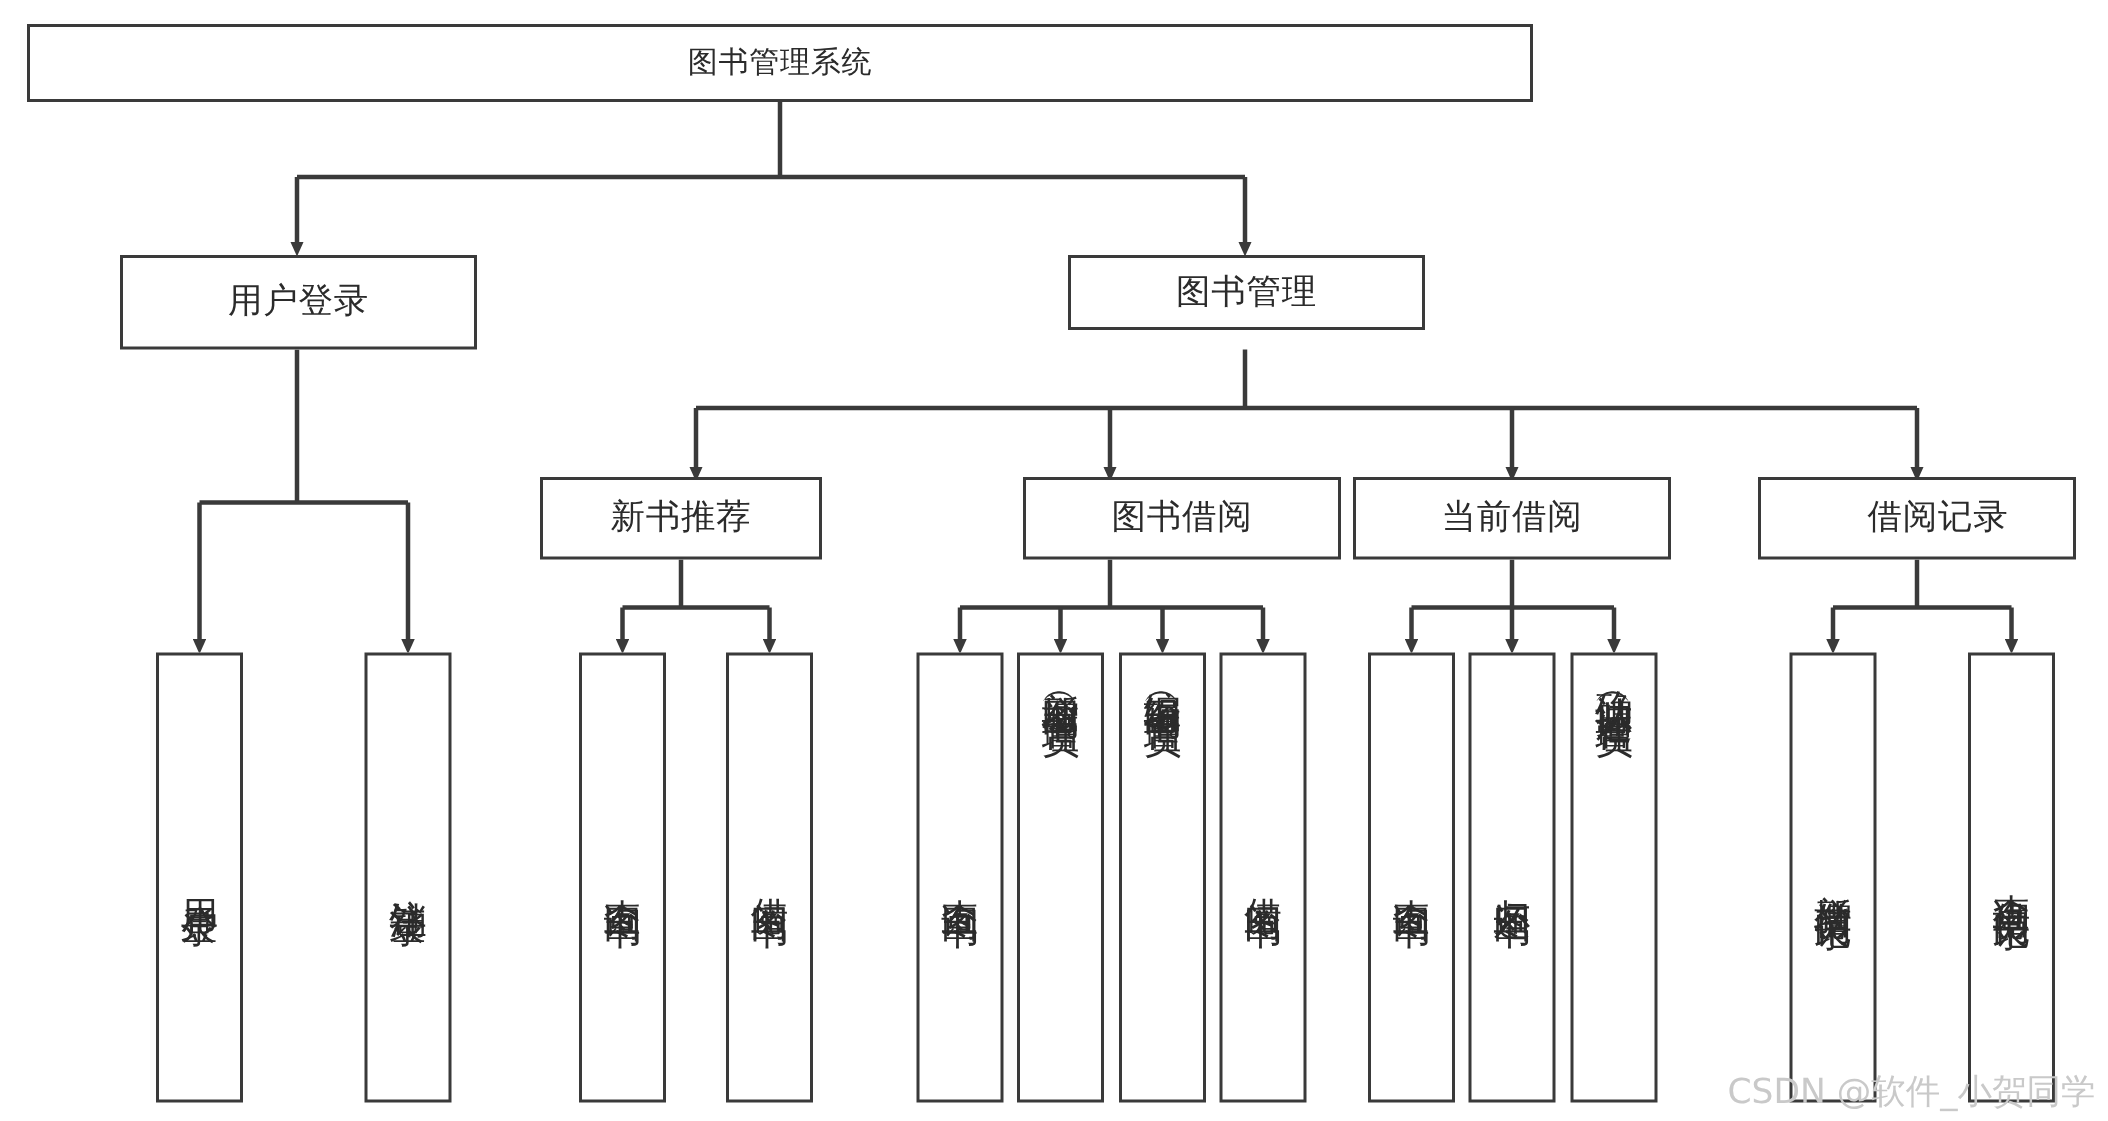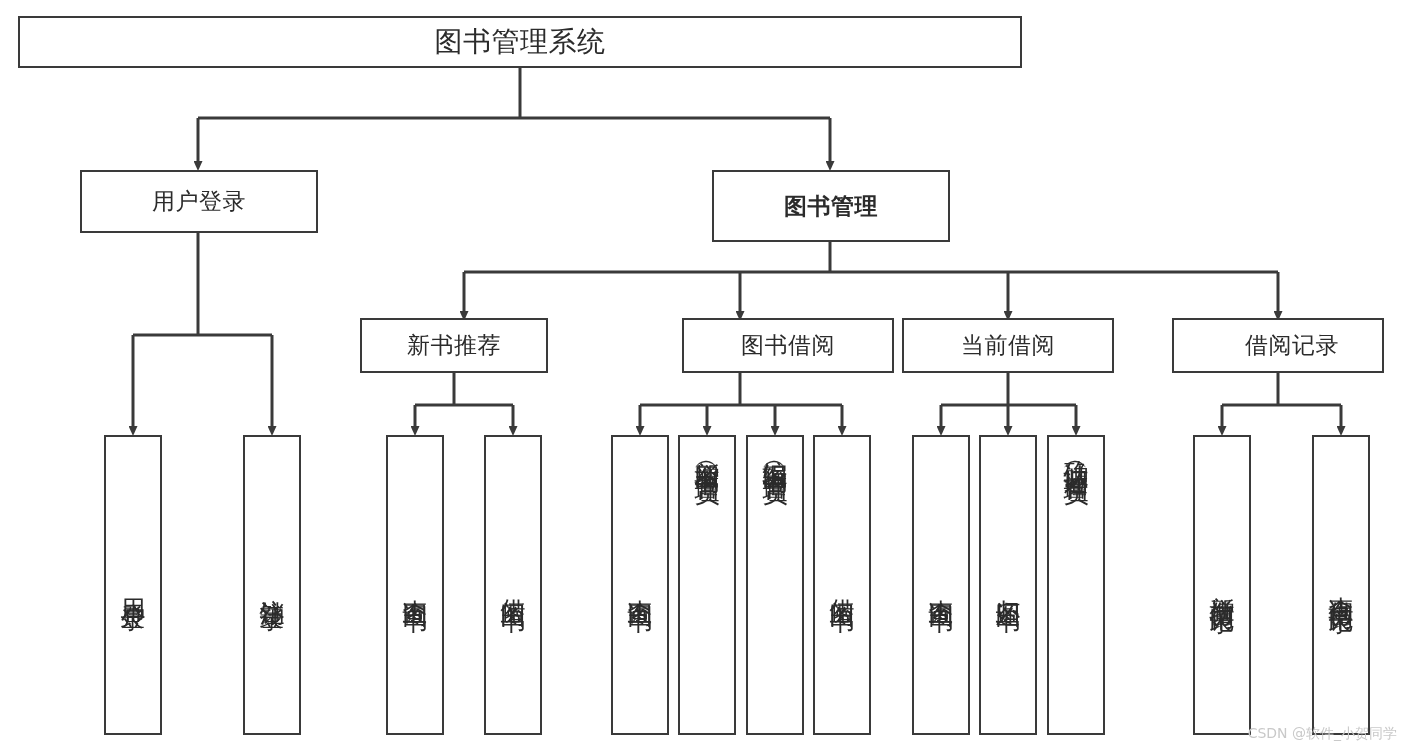--- a/index.html
+++ b/index.html
@@ -42,21 +42,21 @@
     line-height: 1.16;
     color: #2b2b2b;
     letter-spacing: 0.5px;
   }
   
   .node.horiz .node-label {
     writing-mode: horizontal-tb;
     font-size: 23px;
   }
   .node.root .node-label {
-    font-size: 28px;
+    font-size: 20px;
   }
   
   .node.vert {
     align-items: flex-start;
     justify-content: center;
     padding-top: 4px;
   }
   .node.vert .node-label {
     writing-mode: vertical-rl;
     text-orientation: upright;
@@ -67,21 +67,21 @@
   }
   
   .node.vert.center-text {
     align-items: center;
     padding-top: 0;
   }
   #watermark {
     position: absolute;
     right: 8px;
     bottom: 4px;
-    font-size: 14px;
+    font-size: 23px;
     color: #c9c9c9;
     white-space: nowrap;
     user-select: none;
   }
 </style>
 </head>
 <body>
 
 <div id="diagram-canvas">
 
@@ -135,21 +135,21 @@
     </g>
   </svg>
 
   <div class="node horiz root" style="left:18px; top:16px; width:1004px; height:52px;">
     <span class="node-label">图书管理系统</span>
   </div>
 
   <div class="node horiz" style="left:80px; top:170px; width:238px; height:63px;">
     <span class="node-label">用户登录</span>
   </div>
-  <div class="node horiz" style="left:712px; top:170px; width:238px; height:72px;font-weight:bold;">
+  <div class="node horiz" style="left:712px; top:170px; width:238px; height:50px;">
     <span class="node-label">图书管理</span>
   </div>
 
   <div class="node horiz" style="left:360px; top:318px; width:188px; height:55px;">
     <span class="node-label">新书推荐</span>
   </div>
   <div class="node horiz" style="left:634px; top:318px; width:212px; height:55px;margin-left:48px;">
     <span class="node-label">图书借阅</span>
   </div>
   <div class="node horiz" style="left:902px; top:318px; width:212px; height:55px;">

